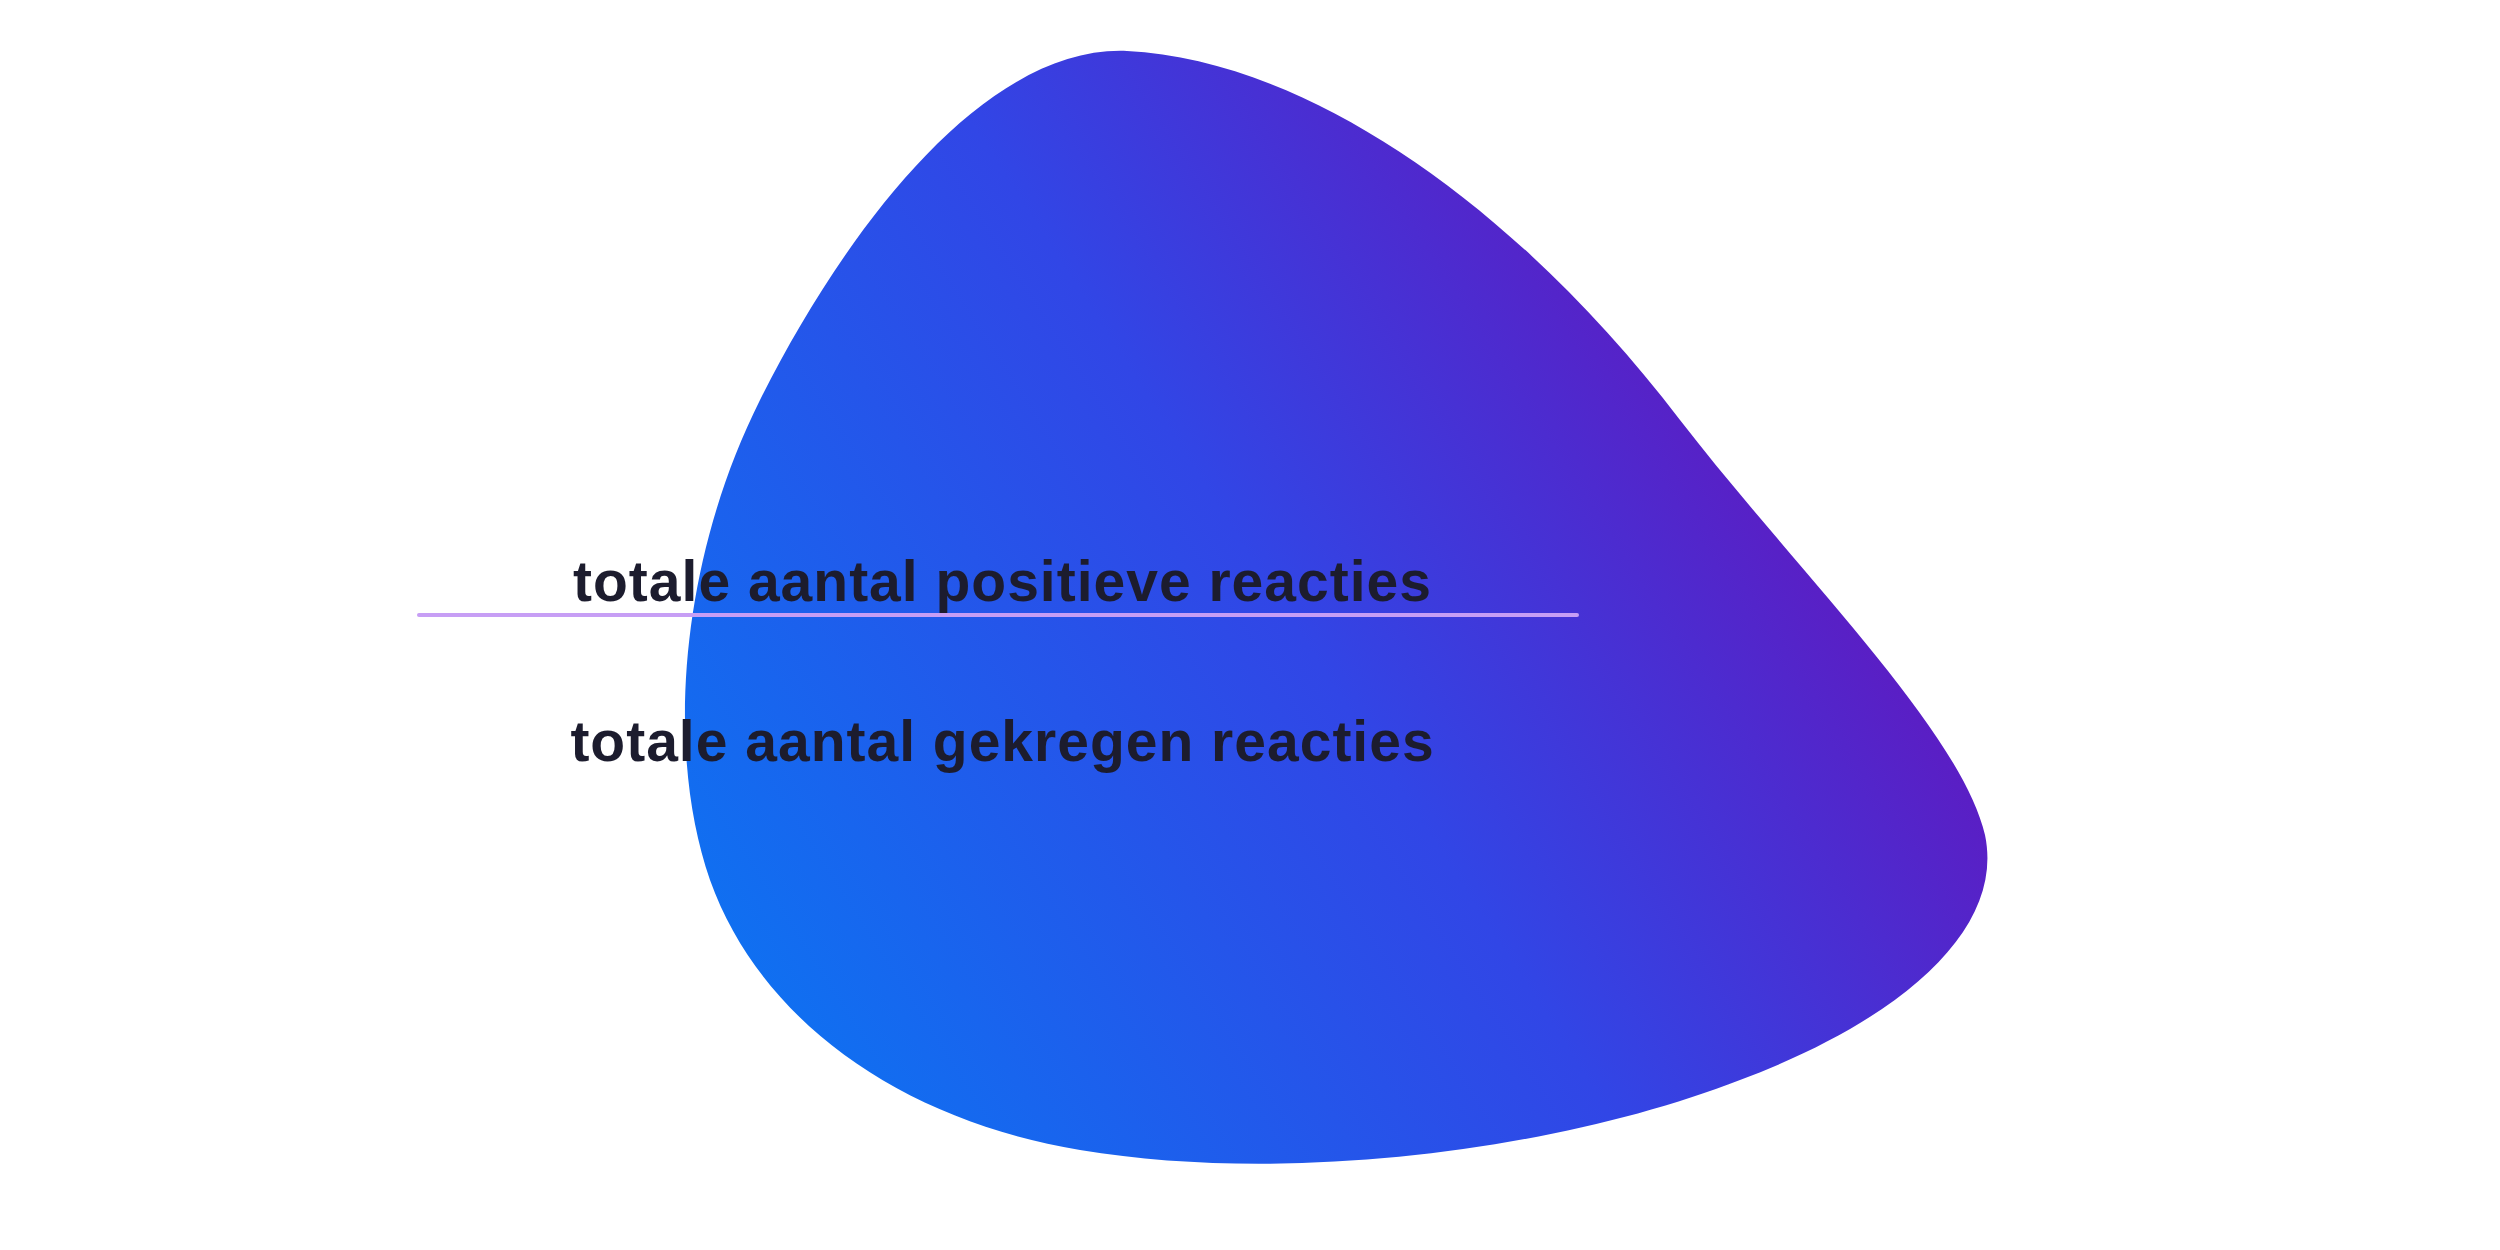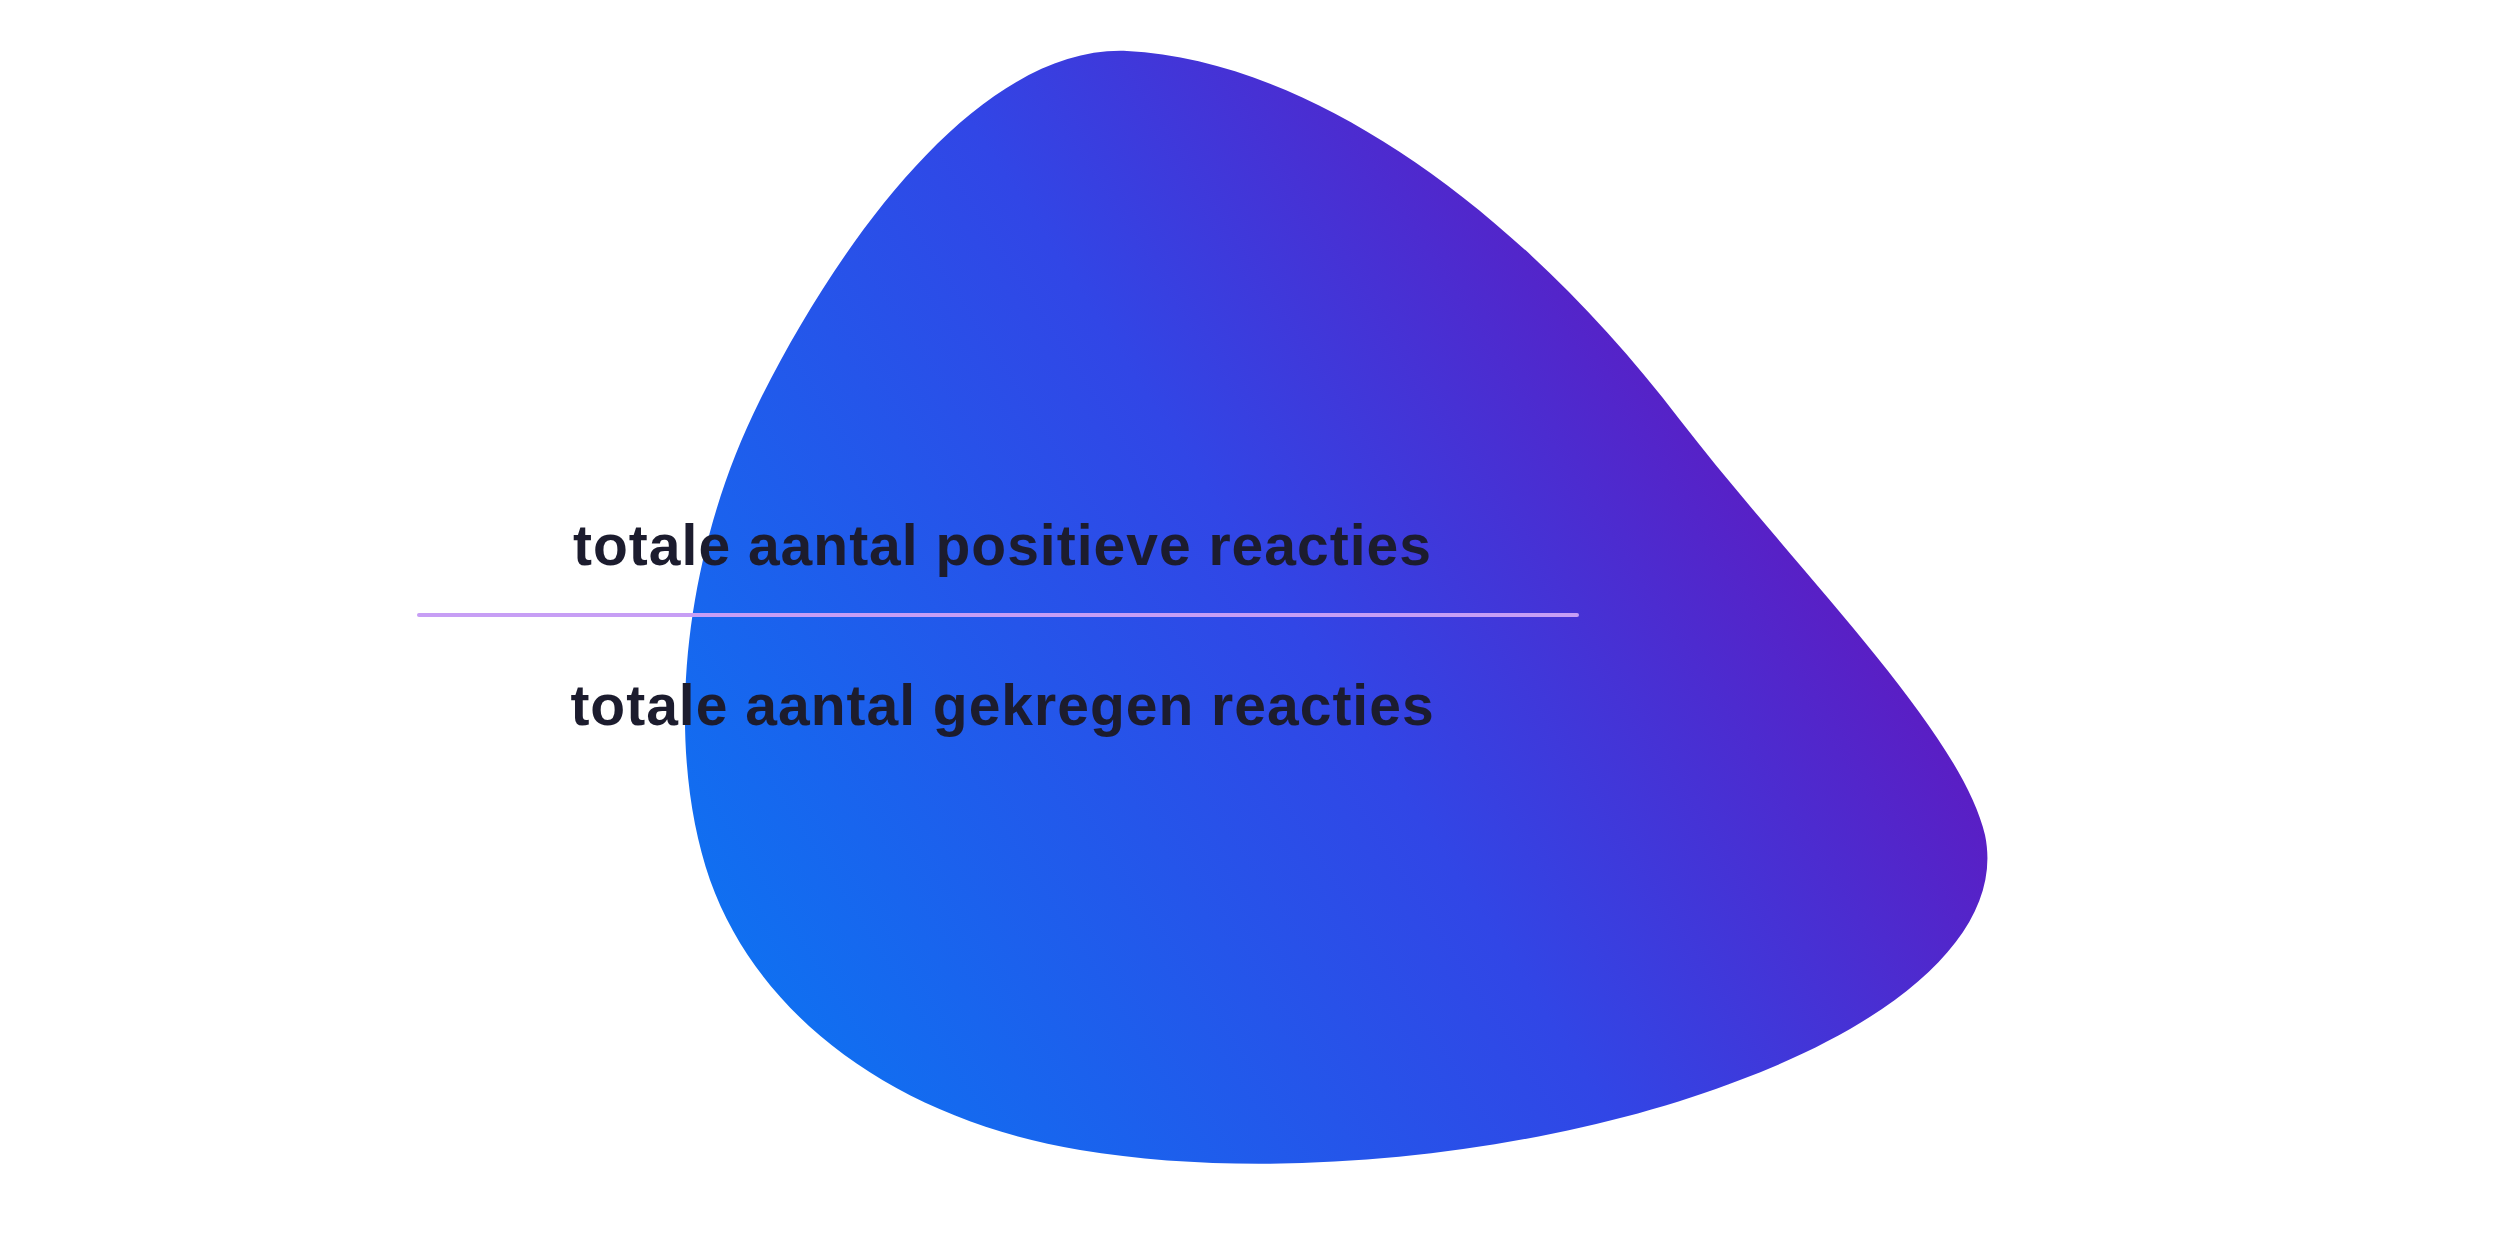--- a/index.html
+++ b/index.html
@@ -34,20 +34,21 @@
   .fraction-denominator {
     position: absolute;
     left: 420px;
     width: 1165px;
     text-align: center;
     color: var(--text-dark);
     font-size: 57px;
     font-weight: 700;
     letter-spacing: 1px;
     white-space: nowrap;
+    margin-top: 36px;
   }
   .fraction-numerator { top: 512px; }
   .fraction-denominator { top: 672px; }
   .fraction-line {
     position: absolute;
     left: 417px;
     top: 613px;
     width: 1162px;
     height: 4px;
     background: var(--fraction-line);

